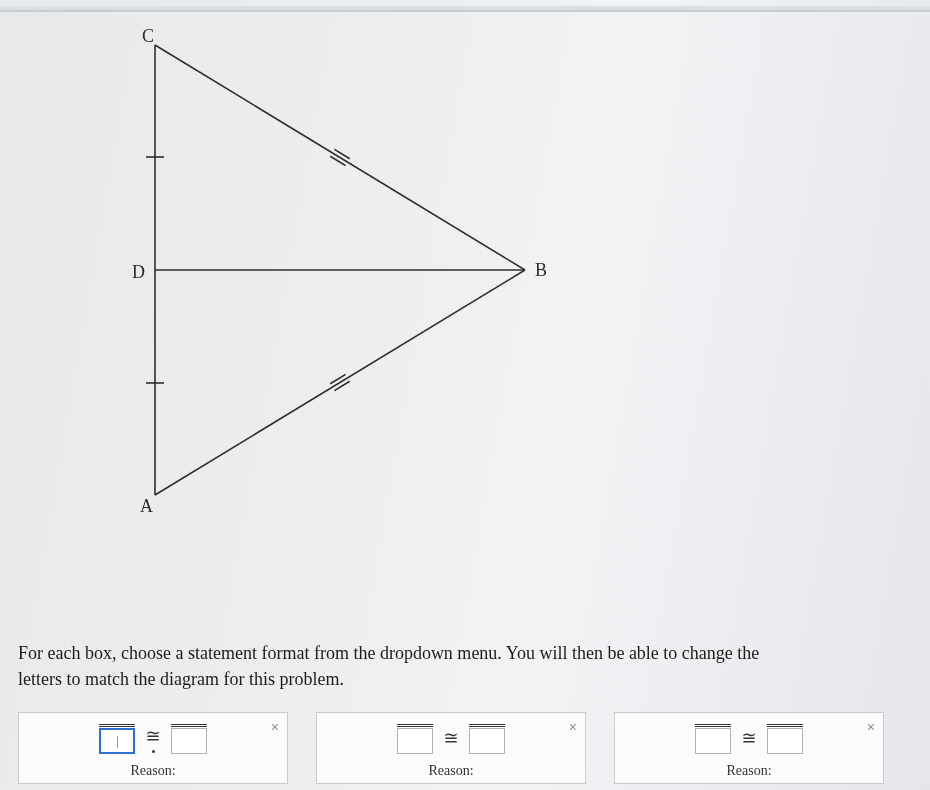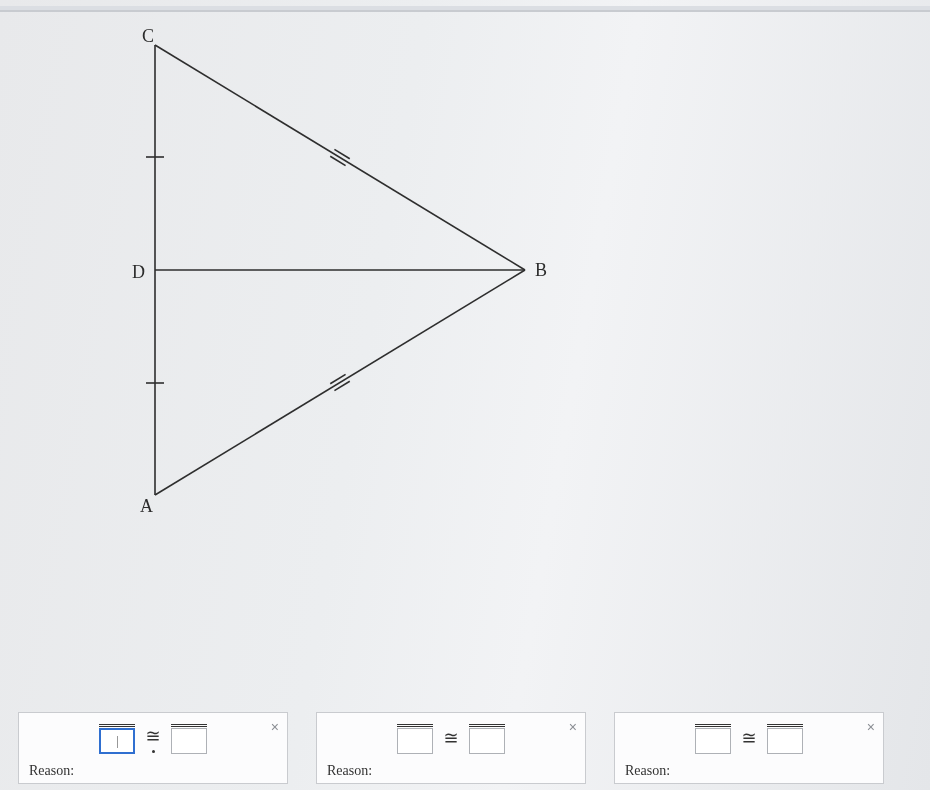--- a/index.html
+++ b/index.html
@@ -99,21 +99,21 @@
     flex-direction: column;
     align-items: center;
   }
   .cong-dot {
     width: 3px; height: 3px;
     background: #333;
     border-radius: 50%;
     margin-top: 1px;
   }
   .reason {
-    text-align: left;
+    text-align: center;
     font-size: 14px;
     color: #333;
     margin-top: 6px;
   }
   .vlabel {
     font-family: Georgia, serif;
     font-size: 18px;
     fill: #2c2c2c;
   }
 </style>
@@ -149,20 +149,24 @@
         </g>
       </g>
 
       <text x="32" y="12" class="vlabel">C</text>
       <text x="22" y="248" class="vlabel">D</text>
       <text x="425" y="246" class="vlabel">B</text>
       <text x="30" y="482" class="vlabel">A</text>
     </svg>
   </div>
 
+  <div class="instructions">
+    <span>For each box, choose a statement format from the dropdown menu. You will then be able to change the</span><br>
+    <span>letters to match the diagram for this problem.</span>
+  </div>
 
   <div class="boxes" id="boxes-container">
       <div class="box">
         <span class="close">×</span>
         <div class="statement">
           <span class="seg">
             <span class="bar1"></span>
             <span class="bar2"></span>
             <span class="slot active">|</span>
           </span>

